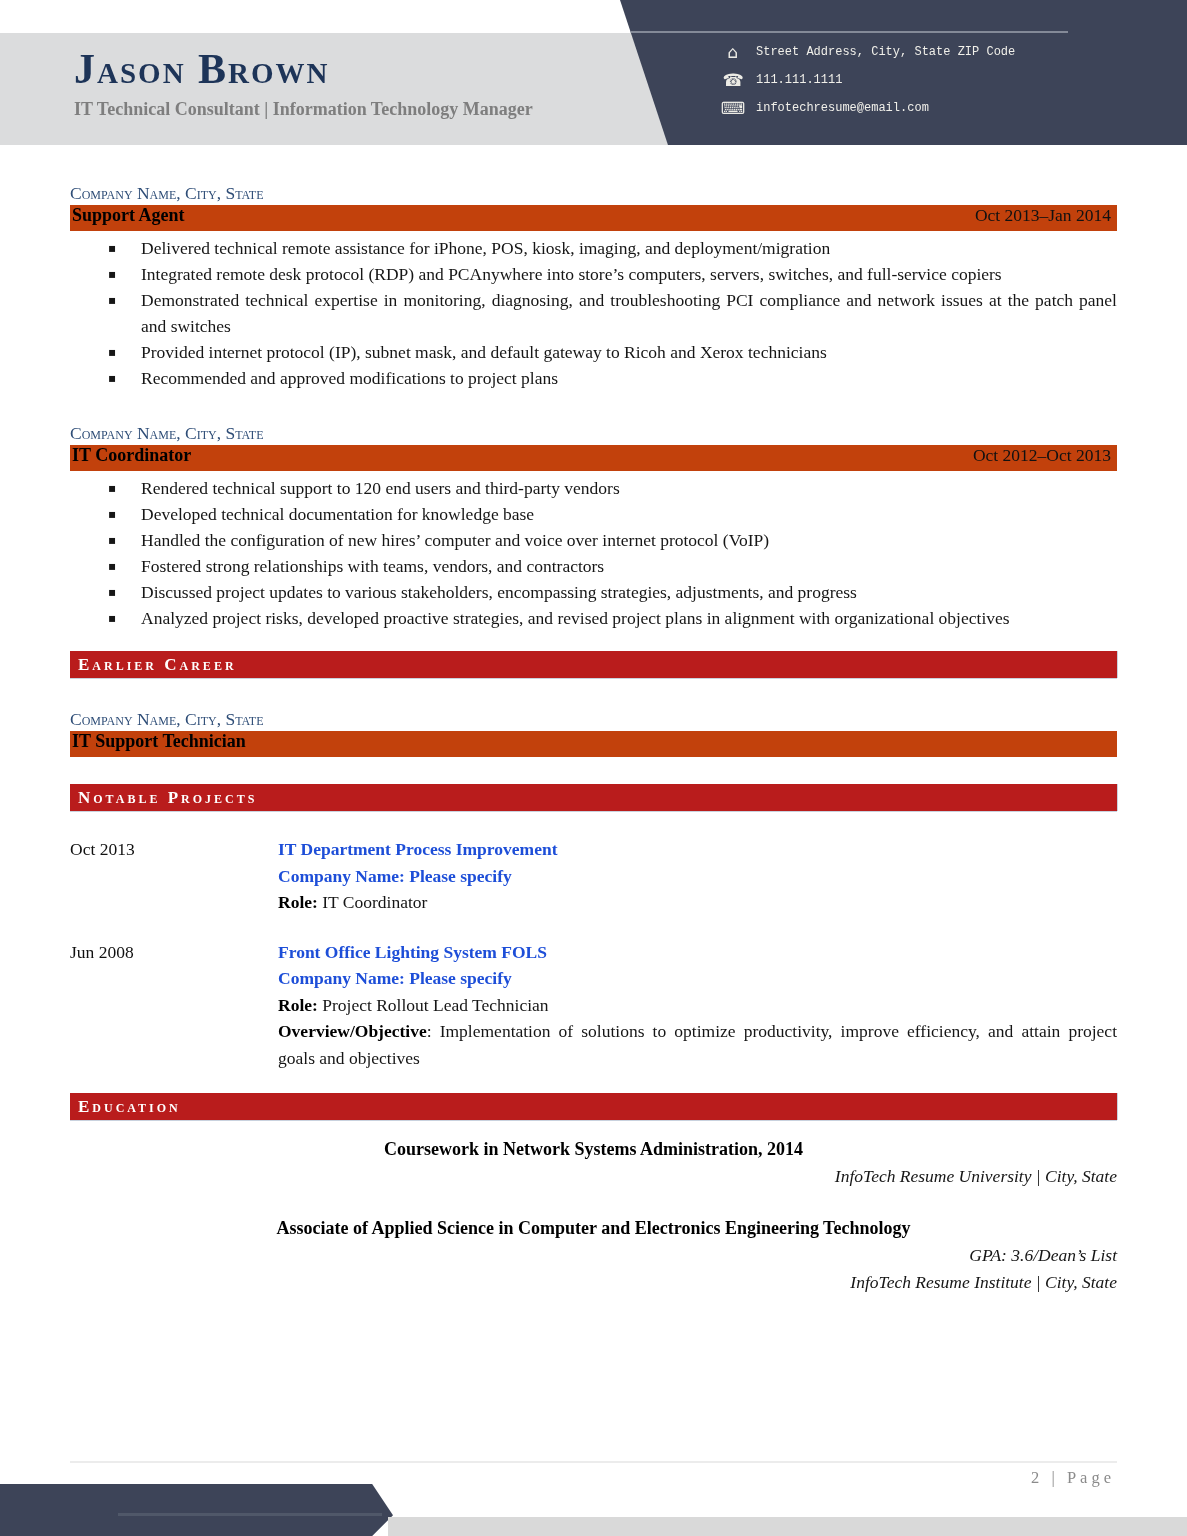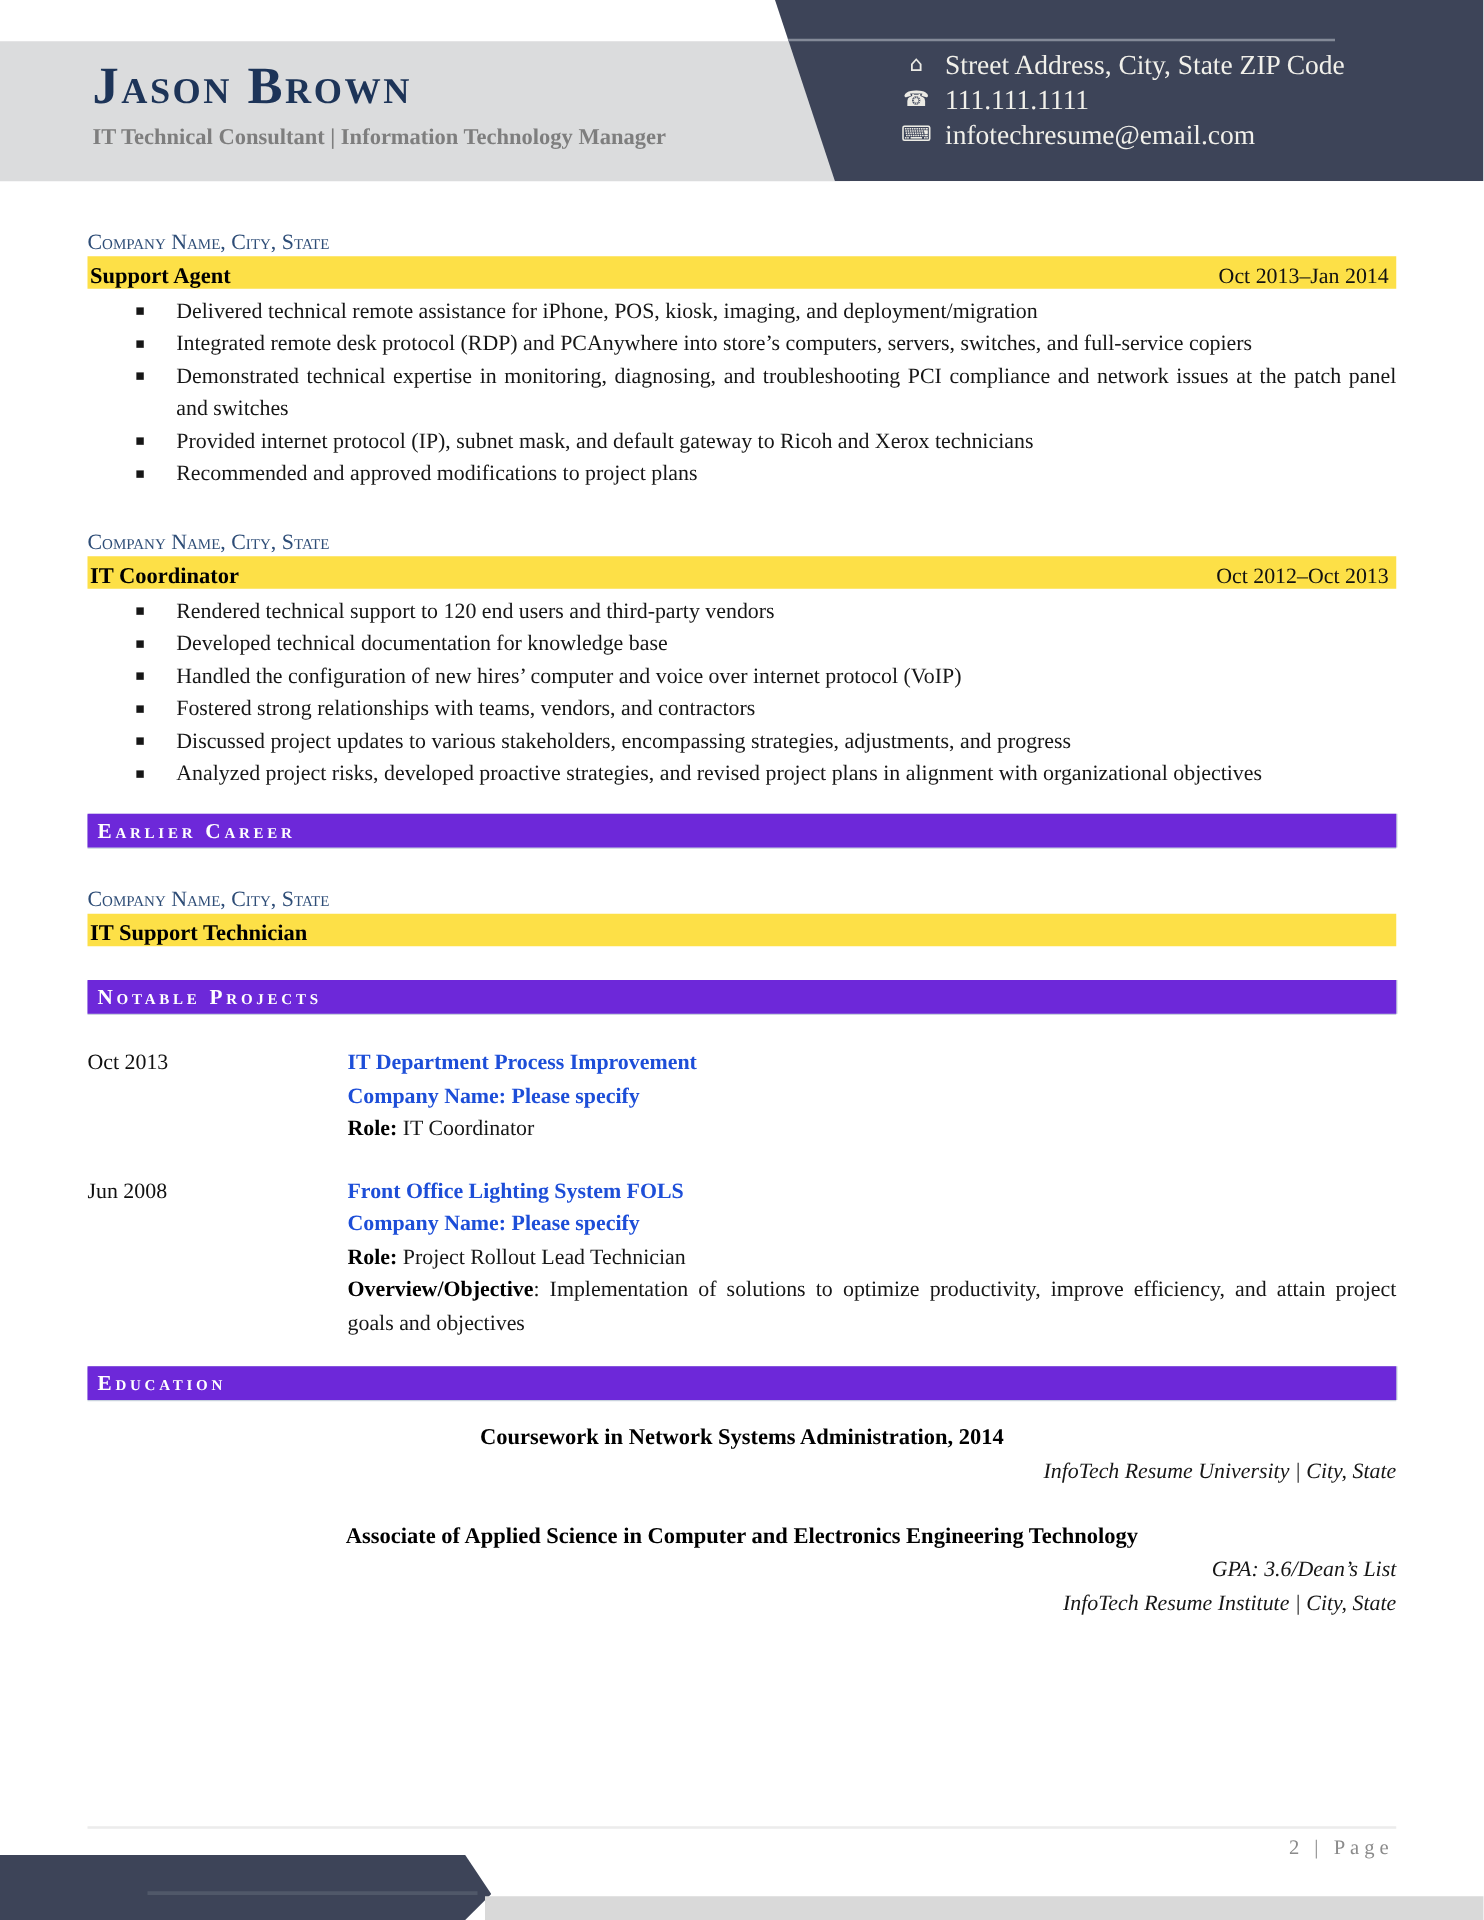--- a/index.html
+++ b/index.html
@@ -8,40 +8,40 @@
 
   
   .gray-band{position:absolute;left:0;top:33px;width:680px;height:112px;background:#dbdcdd;}
   .navy-poly{position:absolute;left:560px;top:0;width:627px;height:145px;background:#3d4458;
              clip-path:polygon(9.57% 0,100% 0,100% 100%,17.22% 100%);}
   .navy-line{position:absolute;left:66px;top:31px;width:442px;height:2px;background:#848a98;}
   .contact{position:absolute;left:150px;top:38px;}
   .contact-row{display:flex;align-items:center;height:28px;}
   .contact-icon{width:46px;text-align:center;font-family:"DejaVu Sans",sans-serif;
                 color:#ecebe5;font-size:17px;line-height:28px;}
-  .contact-text{color:#f1f0ea;font-size:22px;}
+  .contact-text{color:#f1f0ea;font-size:12px;font-family:Liberation Mono, monospace;}
   .name-block{position:absolute;left:74px;top:46px;}
   .name{font-variant:small-caps;font-weight:bold;font-size:42px;line-height:46px;
         color:#1d3458;letter-spacing:2px;}
   .subtitle{margin-top:7px;font-size:18px;font-weight:bold;color:#7e7e7e;}
 
   
   .content{position:absolute;left:70px;top:182px;width:1047px;}
   .company{font-variant:small-caps;color:#2e4d77;font-size:17.5px;line-height:23px;}
-  .title-bar{display:flex;justify-content:space-between;align-items:flex-end;background:#fde047;
+  .title-bar{display:flex;justify-content:space-between;align-items:flex-start;background:#c2410c;
              height:26px;padding:0 6px 0 2px;}
   .job-title{font-weight:bold;font-size:18px;color:#000;}
   .job-dates{font-size:17.5px;color:#111;}
   ul.bullets{list-style:none;margin:4px 0 0 0;padding:0;}
   ul.bullets li{position:relative;padding-left:71px;text-align:justify;
                 font-size:17.5px;line-height:26px;color:#161616;}
   ul.bullets li::before{content:"▪";position:absolute;left:38px;top:0;
                         font-size:12px;font-family:"DejaVu Sans",sans-serif;color:#161616;}
   .job-2{margin-top:31px;}
-  .section-bar{background:#6d28d9;color:#ffffff;font-variant:small-caps;font-weight:bold;
+  .section-bar{background:#b91c1c;color:#ffffff;font-variant:small-caps;font-weight:bold;
                letter-spacing:3px;font-size:17px;height:27px;line-height:27px;padding-left:8px;
                box-shadow:0 1px 0 #c9d2de,1px 0 0 #c9d2de;}
   .bar-earlier{margin-top:20px;}
   .job-3{margin-top:30px;}
   .bar-notable{margin-top:27px;}
   .proj{display:flex;}
   .proj-1{margin-top:25px;}
   .proj-2{margin-top:23px;}
   .proj-date{width:208px;flex-shrink:0;font-size:17.5px;line-height:26.5px;}
   .proj-body{flex:1;font-size:17.5px;line-height:26.5px;color:#161616;}

